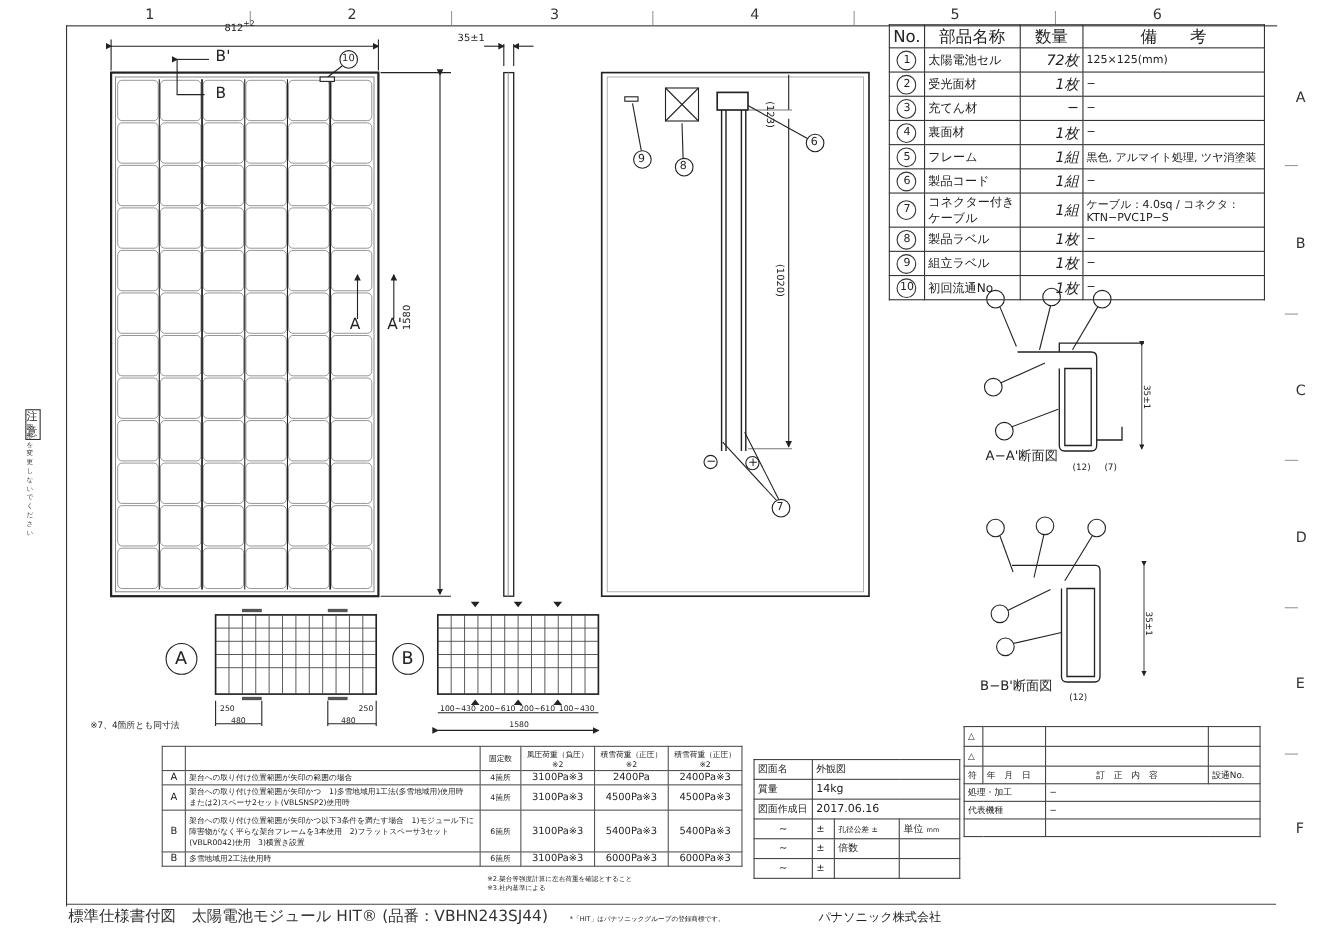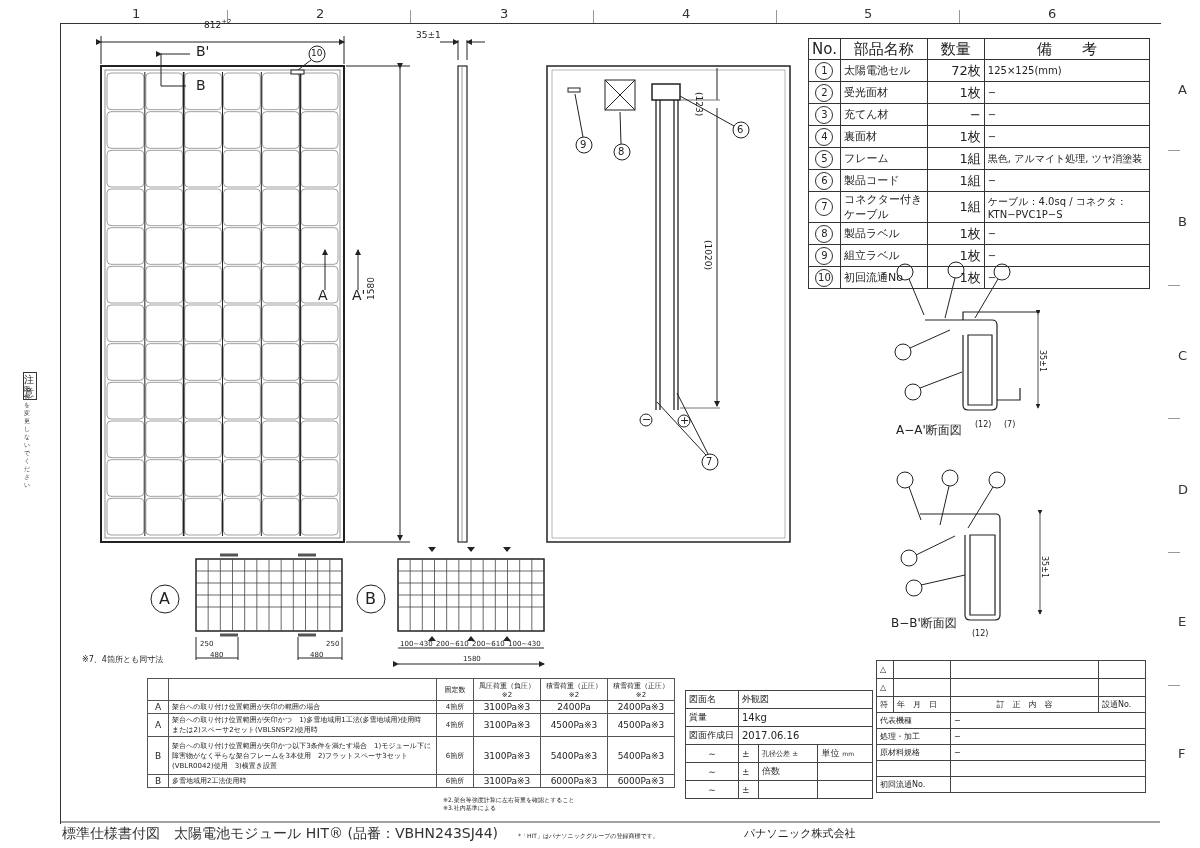--- a/index.html
+++ b/index.html
@@ -6,26 +6,26 @@
   body { width:1200px; height:848px; position:relative; overflow:hidden;
          font-family:"DejaVu Sans", sans-serif; color:#222; }
   .abs { position:absolute; }
   .t { position:absolute; white-space:nowrap; line-height:1; }
   .frame { position:absolute; left:60px; top:23px; width:1100px; height:800px; border-left:1px solid #333; border-top:1px solid #333; }
   .grid-num { position:absolute; top:6px; font-size:13px; color:#333; }
   .grid-tick { position:absolute; top:10px; width:1px; height:13px; background:#999; }
   .row-letter { position:absolute; left:1178px; font-size:13px; color:#333; }
   .row-tick { position:absolute; left:1168px; width:12px; height:1px; background:#999; }
   table { border-collapse:collapse; }
-  .parts { position:absolute; left:808px; top:38px; width:342px; font-size:11px; }
+  .parts { position:absolute; left:808px; top:22px; width:342px; font-size:11px; }
   .parts td, .parts th { border:1px solid #333; height:21px; padding:0 3px; }
   .parts th { font-weight:normal; font-size:15px; height:20px; }
   .parts .no { width:22px; text-align:center; }
   .circ { display:inline-block; width:16px; height:16px; border:1px solid #333; border-radius:50%; font-size:10px; line-height:16px; text-align:center; }
-  .parts .qty { text-align:right; width:50px; font-size:13px; }
+  .parts .qty { text-align:right; width:50px; font-size:13px;font-style:italic; }
   .parts .rem { font-size:10px; }
   .load { position:absolute; left:147px; top:678px; width:528px; font-size:7px; }
   .load td, .load th { border:1px solid #555; padding:1px 3px; font-weight:normal; }
   .load .val { text-align:center; font-size:9px; }
   .info { position:absolute; left:685px; top:690px; width:188px; font-size:9px; }
   .info td { border:1px solid #444; padding:1px 3px; height:15px; }
   .rev { position:absolute; left:876px; top:660px; width:270px; font-size:8px; }
   .rev td { border:1px solid #444; padding:1px 3px; height:13px; }
   svg { position:absolute; left:0; top:0; }
 </style>
@@ -384,21 +384,21 @@
       </tr>
       <tr>
         <td class="no"><span class="circ">10</span></td>
         <td>初回流通No</td>
         <td class="qty">1枚</td>
         <td class="rem">−</td>
       </tr>
     </tbody>
 </table>
 
-<span class="t" style="left:896px;top:424px;font-size:12px">A−A'断面図</span>
+<span class="t" style="left:896px;top:408px;font-size:12px">A−A'断面図</span>
 <span class="t" style="left:975px;top:421px;font-size:8px">(12)</span>
 <span class="t" style="left:1004px;top:421px;font-size:8px">(7)</span>
 <span class="t" style="left:1046px;top:350px;font-size:8px;transform:rotate(90deg);transform-origin:left top">35±1</span>
 <span class="t" style="left:891px;top:617px;font-size:12px">B−B'断面図</span>
 <span class="t" style="left:972px;top:630px;font-size:8px">(12)</span>
 <span class="t" style="left:1048px;top:556px;font-size:8px;transform:rotate(90deg);transform-origin:left top">35±1</span>
 
 <span class="t" style="left:159px;top:591px;font-size:16px">A</span>
 <span class="t" style="left:365px;top:591px;font-size:16px">B</span>
 <span class="t" style="left:200px;top:641px;font-size:7px">250</span>
@@ -513,37 +513,29 @@
       </tr>
   <tr>
         <td>符</td>
         <td>年　月　日</td>
         <td style="text-align:center">訂　正　内　容</td>
         <td>設通No.</td>
       </tr>
   </tbody>
     <tbody id="rev-body">
       <tr>
+        <td colspan="2">処理・加工</td>
+        <td colspan="2">−</td>
+      </tr>
+      <tr>
         <td colspan="2">代表機種</td>
         <td colspan="2">−</td>
       </tr>
       <tr>
-        <td colspan="2">処理・加工</td>
-        <td colspan="2">−</td>
-      </tr>
-      <tr>
-        <td colspan="2">原材料規格</td>
-        <td colspan="2">−</td>
-      </tr>
-      <tr>
         <td colspan="2"></td>
-        <td colspan="2"></td>
-      </tr>
-      <tr>
-        <td colspan="2">初回流通No.</td>
         <td colspan="2"></td>
       </tr>
     </tbody>
 </table>
 
 <span class="t" style="left:62px;top:826px;font-size:14px;color:#333">標準仕様書付図　太陽電池モジュール HIT® (品番：VBHN243SJ44)</span>
 <span class="t" style="left:518px;top:833px;font-size:6px">*「HIT」はパナソニックグループの登録商標です。</span>
 <span class="t" style="left:744px;top:828px;font-size:11px">パナソニック株式会社</span>
 
 </body></html>

